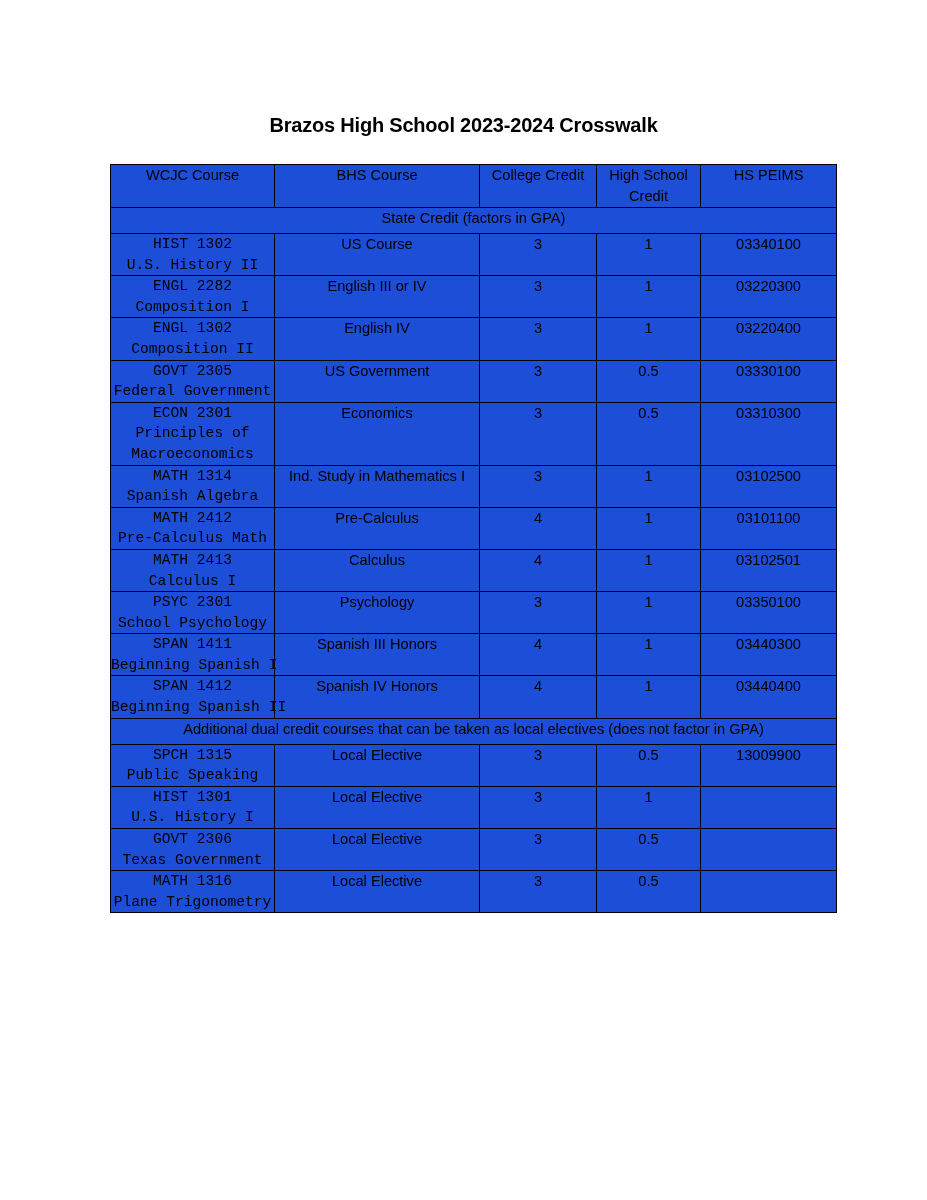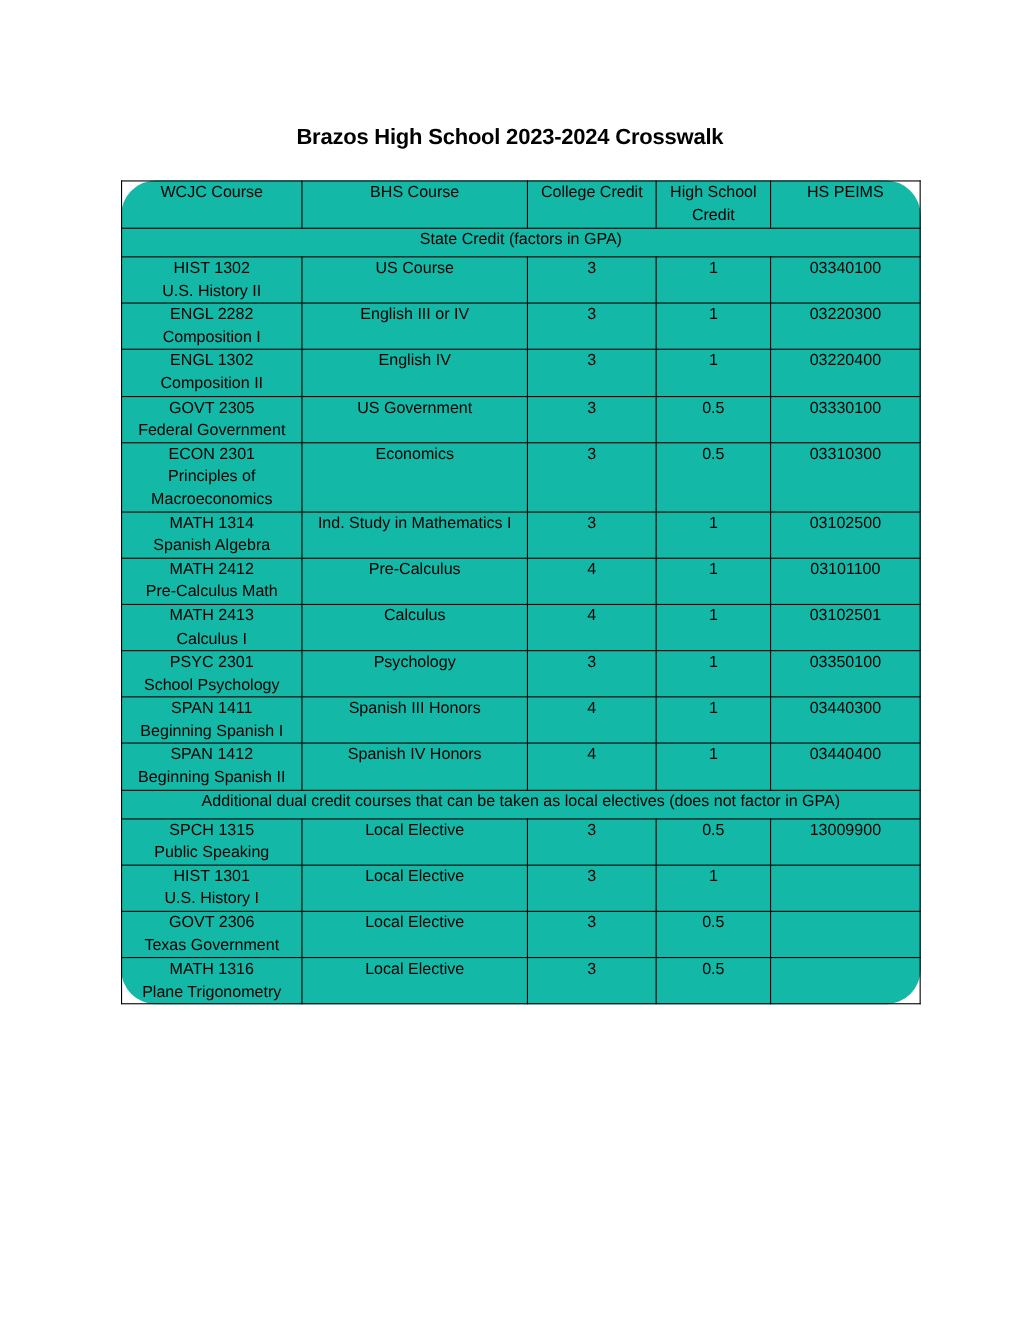--- a/index.html
+++ b/index.html
@@ -36,22 +36,21 @@
   .table-wrap {
     position: absolute;
     left: 110px;
     top: 164px;
     width: 726px;
   }
   table.crosswalk {
     border-collapse: collapse;
     width: 726px;
     table-layout: fixed;
-    background: #14b8a6;
-    border-radius: 32px;
+    background: #1d4ed8;
   }
   table.crosswalk td,
   table.crosswalk th {
     border: 1.4px solid #000000;
     padding: 0;
     vertical-align: top;
     font-size: 14.6px;
     line-height: 20.6px;
     font-weight: normal;
     text-align: center;
@@ -81,21 +80,21 @@
   }
   td.cell {
     padding-top: 4px;
     padding-bottom: 4px;
     height: 33px;
   }
   td.cell.tall {
     height: 54px;
   }
   .line { display: block; }
-  .nowrap { white-space: nowrap; }
+  .nowrap { white-space: nowrap; font-family: Liberation Mono, monospace; }
 </style>
 </head>
 <body>
 
 <div class="page">
 
   <h1 class="doc-title">Brazos High School 2023-2024 Crosswalk</h1>
 
   <div class="table-wrap">
     <table class="crosswalk">

